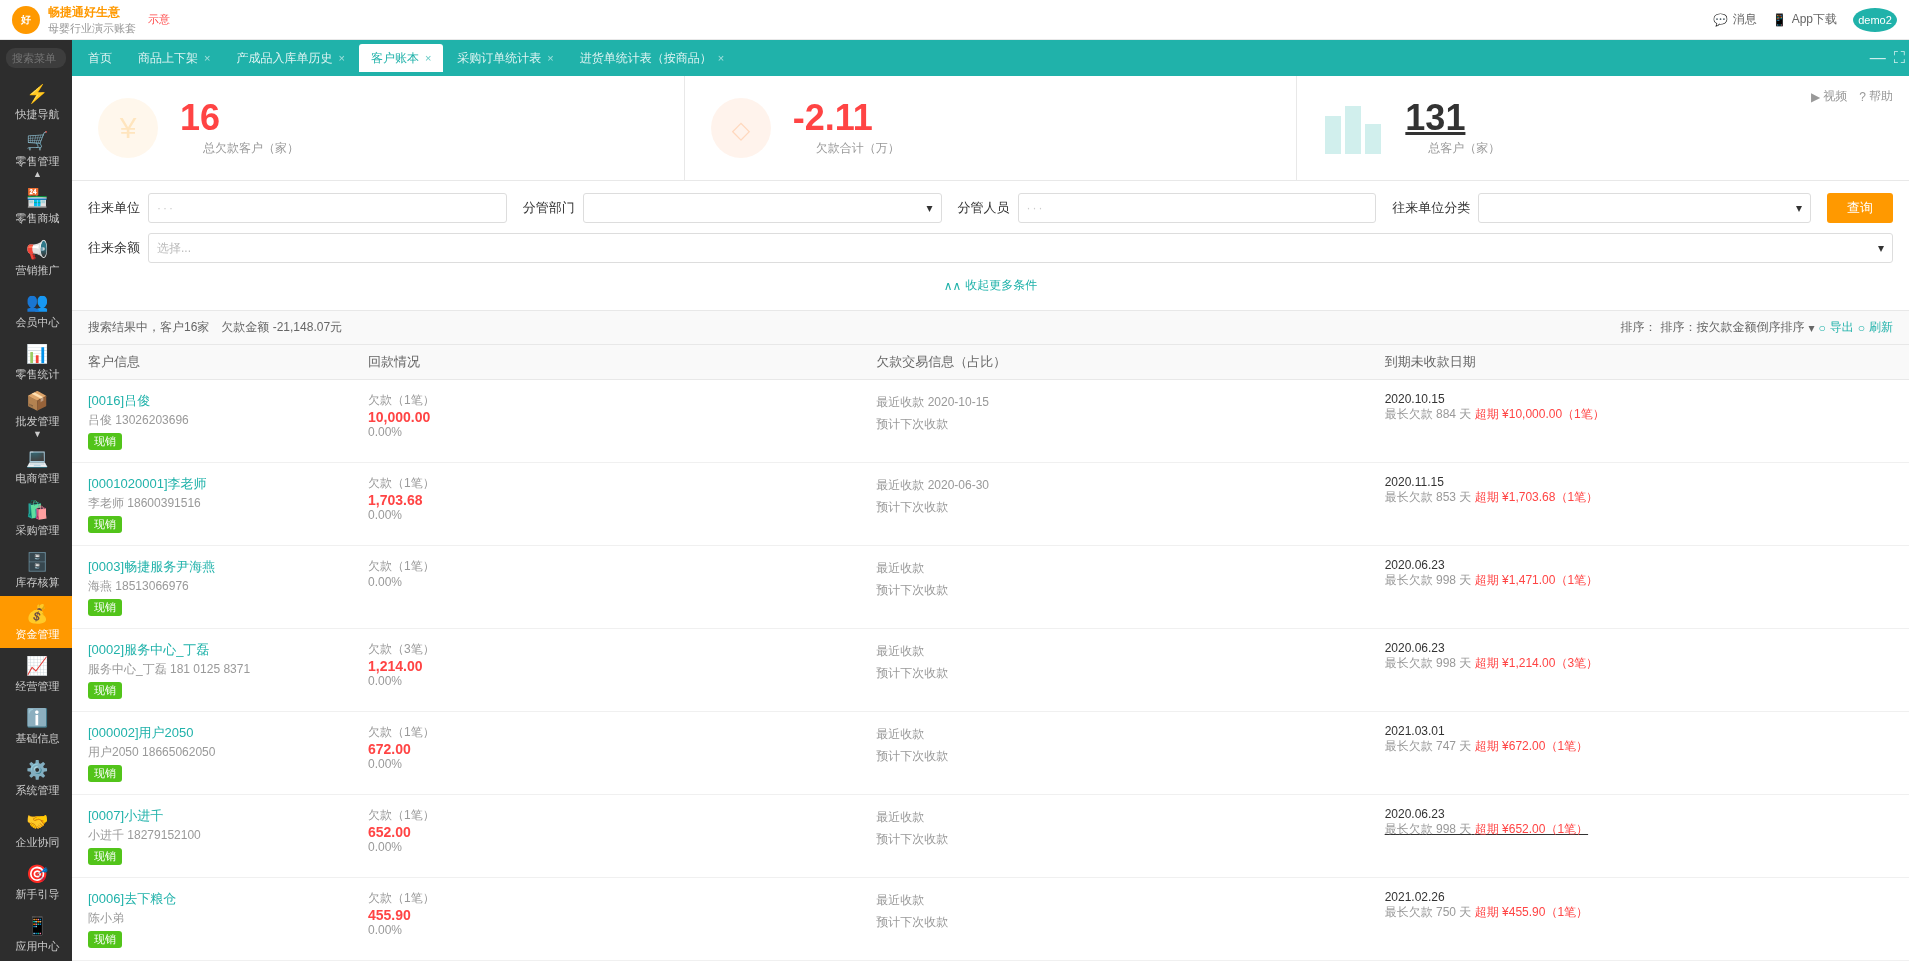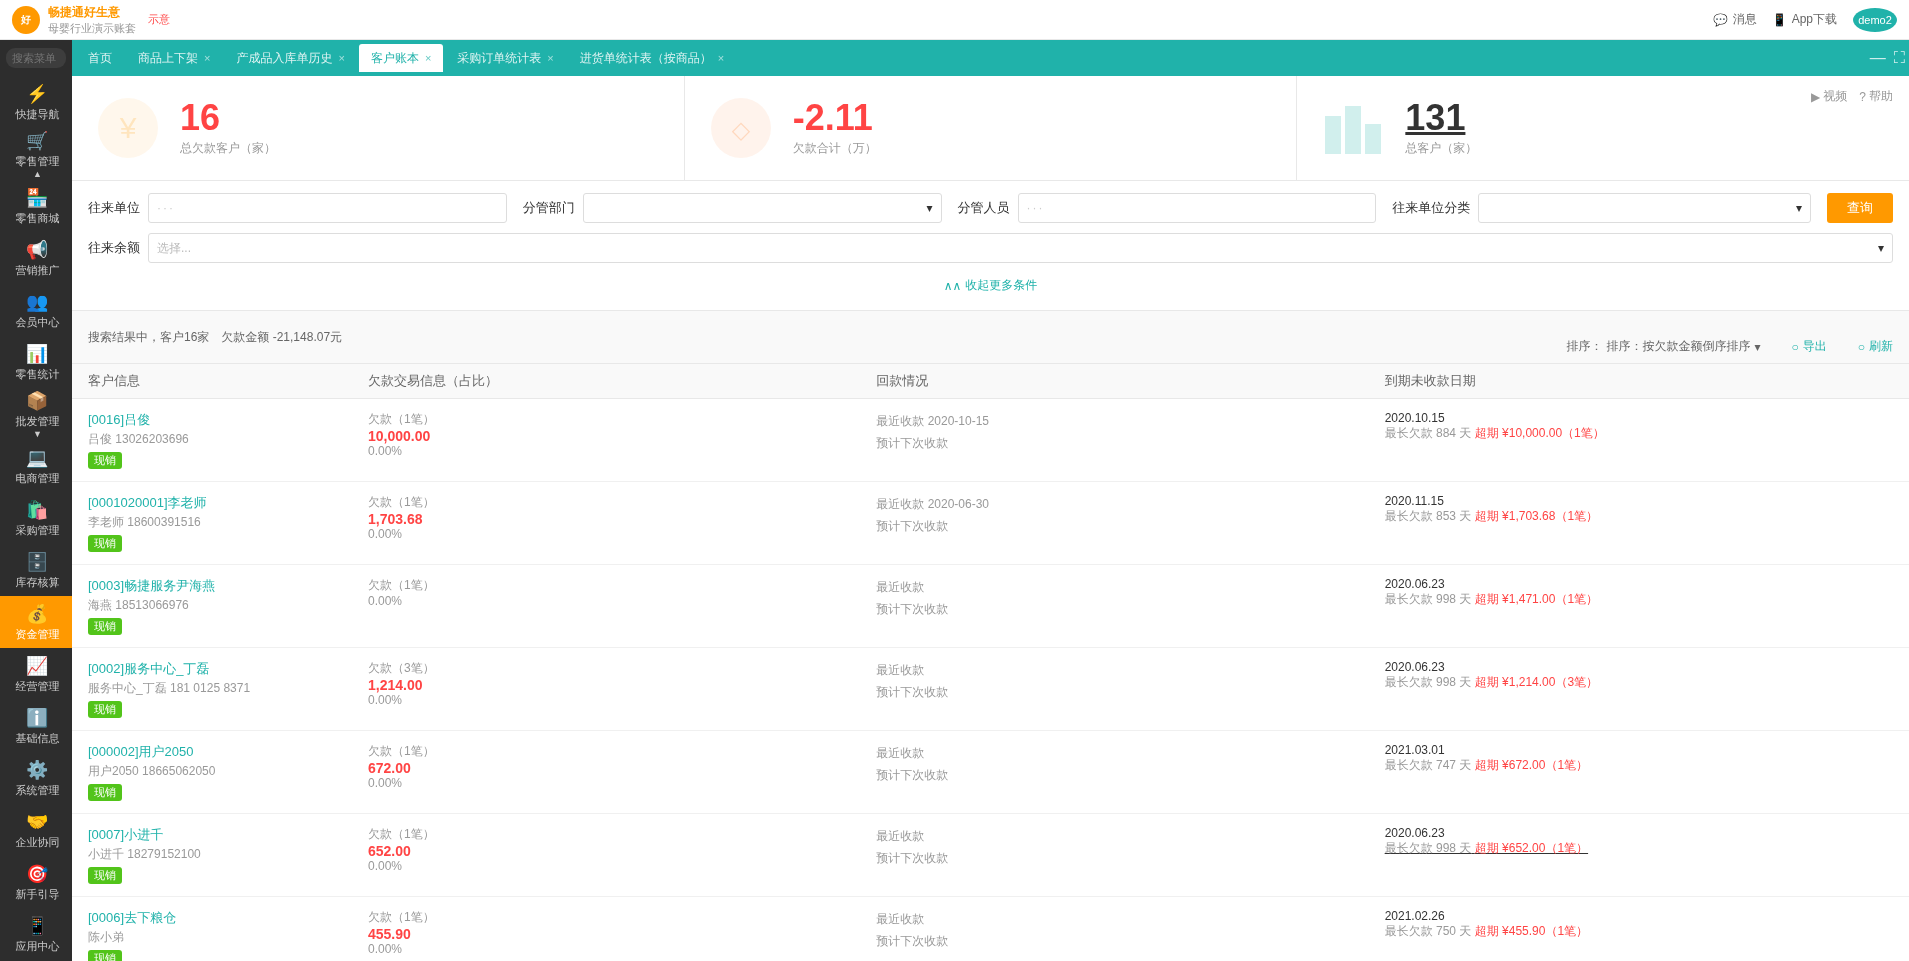--- a/index.html
+++ b/index.html
@@ -107,21 +107,21 @@
       display: flex;
       align-items: center;
       gap: 20px;
       border-right: 1px solid #e8e8e8;
       position: relative;
     }
     .stat-card:last-child { border-right: none; }
     .stat-info {}
     .stat-value { font-size: 36px; font-weight: bold; color: #f44; line-height: 1; }
     .stat-value.dark { color: #333; text-decoration: underline; }
-    .stat-label { font-size: 12px; color: #999; margin-top: 4px; }
+    .stat-label { font-size: 12px; color: #999; margin-top: 4px; margin-left: 23px; }
 
     
     .filter-area {
       background: #fff;
       padding: 12px 16px;
       border-bottom: 1px solid #e8e8e8;
     }
     .filter-row { display: flex; align-items: center; gap: 16px; margin-bottom: 10px; flex-wrap: wrap; }
     .filter-item { display: flex; align-items: center; gap: 8px; flex: 1; min-width: 200px; }
     .filter-label { font-size: 13px; color: #333; white-space: nowrap; }
@@ -179,21 +179,21 @@
       display: flex;
       align-items: center;
       justify-content: space-between;
       padding: 8px 16px;
       background: #f9f9f9;
       border-bottom: 1px solid #e8e8e8;
       font-size: 12px;
       color: #666;
     }
     .result-left { display: flex; gap: 12px; }
-    .result-right { display: flex; align-items: center; gap: 31px; margin-top: 19px; }
+    .result-right { display: flex; align-items: center; gap: 4px; }
     .sort-select { display: flex; align-items: center; gap: 4px; color: #666; cursor: pointer; }
     .action-btn { display: flex; align-items: center; gap: 4px; color: #20b2aa; cursor: pointer; }
 
     
     .table-container { background: #fff; }
     .table-header {
       display: grid;
       grid-template-columns: 280px 1fr 1fr 1fr;
       padding: 8px 16px;
       background: #f9f9f9;
@@ -485,22 +485,22 @@
       <div class="action-btn">
         <span>○</span>
         <span>刷新</span>
       </div>
     </div>
   </div>
 
   <div class="table-container">
     <div class="table-header">
       <div>客户信息</div>
+      <div>回款情况</div>
       <div>欠款交易信息（占比）</div>
-      <div>回款情况</div>
       <div>到期未收款日期</div>
     </div>
 
     <div class="table-row">
       <div>
         <a class="customer-name">[0016]吕俊</a>
         <div class="customer-phone">吕俊 13026203696</div>
         <span class="tag green">现销</span>
       </div>
       <div>

